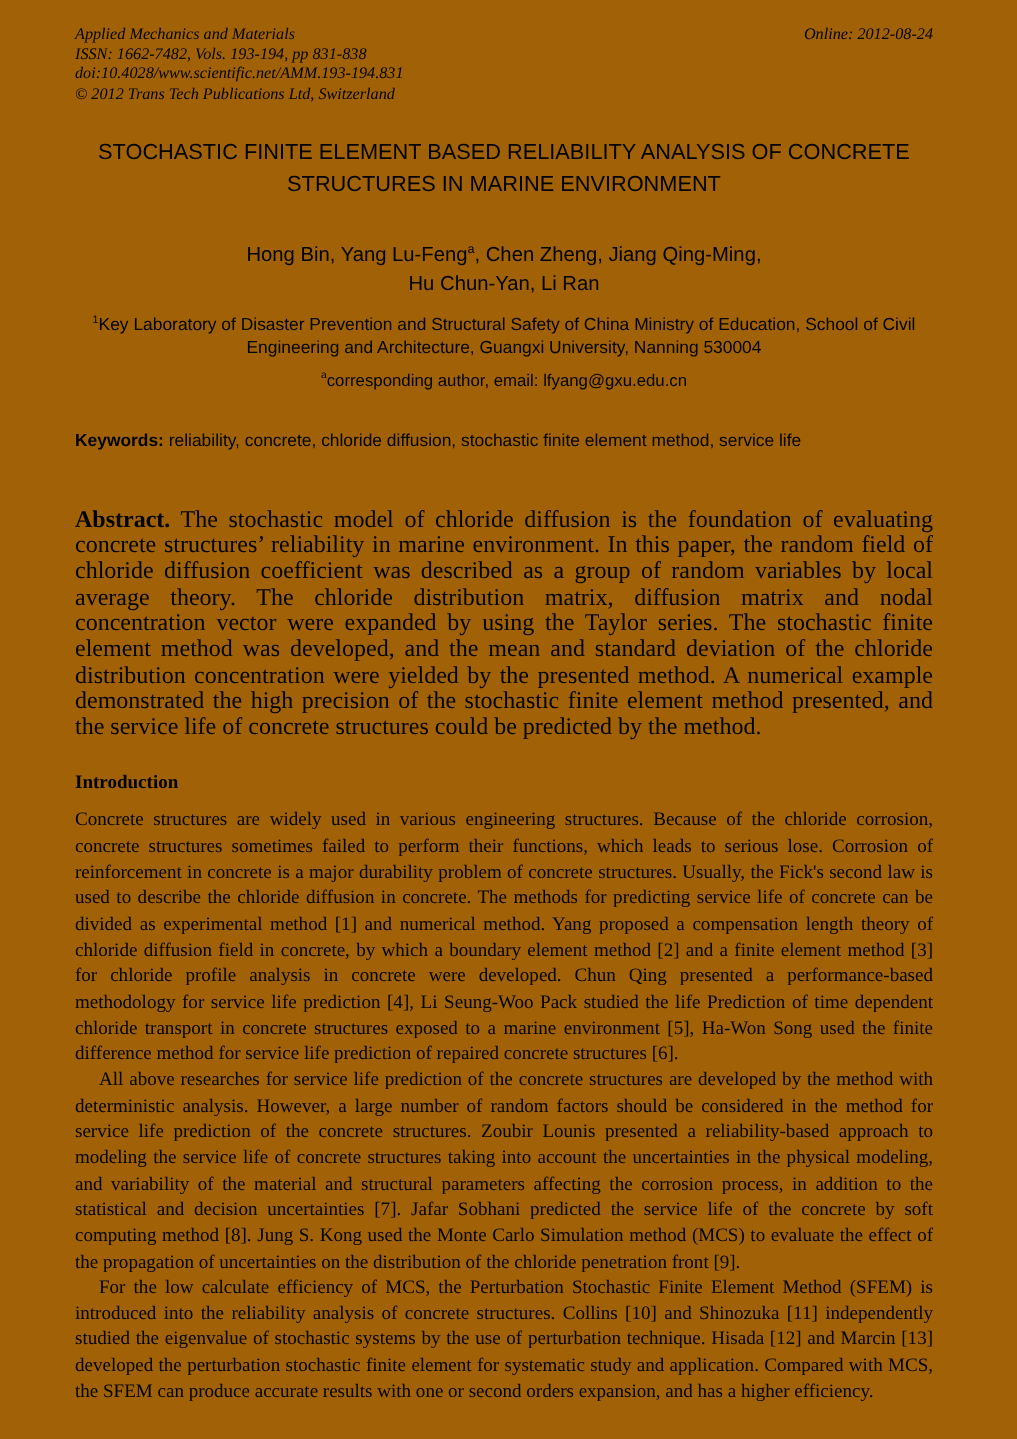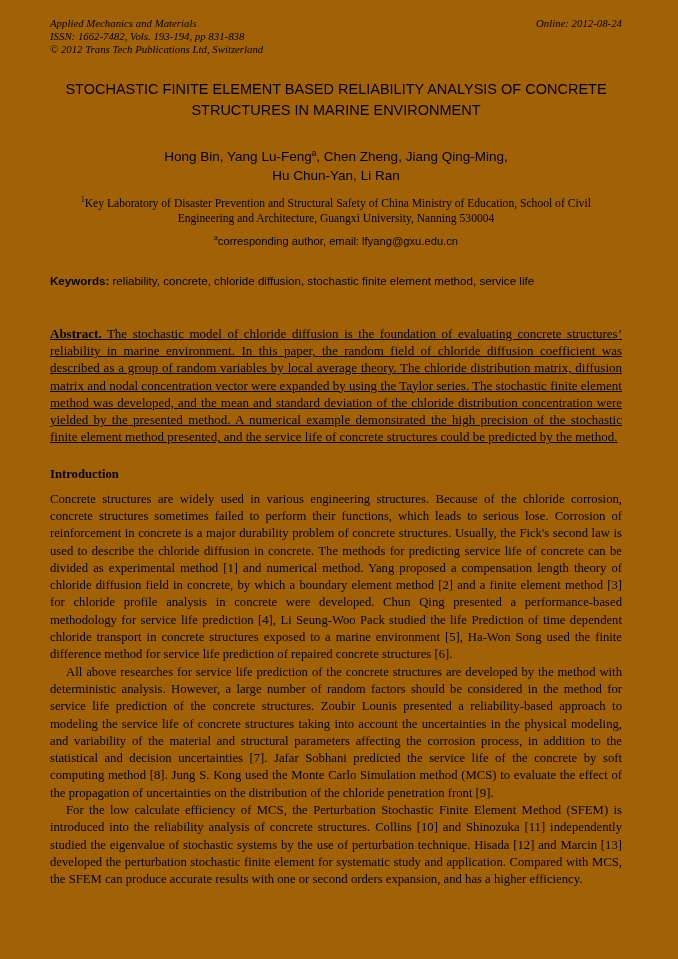--- a/index.html
+++ b/index.html
@@ -51,21 +51,21 @@
     font-size: 0.62em;
     vertical-align: super;
     line-height: 0;
   }
 
   
   .affiliation {
     margin: 11px auto 0 auto;
     max-width: 568px;
     text-align: center;
-    font-family: Liberation Serif, serif;
+    font-family: Liberation Sans, sans-serif;
     font-size: 11.6px;
     line-height: 15px;
   }
 
   
   .corresponding {
     margin-top: 8px;
     text-align: center;
     font-family: "Liberation Sans", sans-serif;
     font-size: 11.2px;
@@ -78,24 +78,23 @@
     font-family: "Liberation Sans", sans-serif;
     font-size: 11.6px;
     line-height: 15px;
   }
   .keywords .kw-label { font-weight: bold; }
 
   
   .abstract {
     margin-top: 37px;
     font-family: "Liberation Serif", serif;
-    font-size: 13px;
+    font-size: 16px;
     line-height: 17.3px;
     text-align: justify;
-    text-decoration: underline;
   }
   .abstract .abs-label { font-weight: bold; }
 
   
   .section-heading {
     margin-top: 20px;
     font-family: "Liberation Serif", serif;
     font-weight: bold;
     font-size: 12.7px;
     line-height: 17px;
@@ -111,20 +110,21 @@
 </style>
 </head>
 <body>
 
 <div class="page">
 
   <div class="journal-header">
     <div class="left-block">
       <div>Applied Mechanics and Materials</div>
       <div>ISSN: 1662-7482, Vols. 193-194, pp 831-838</div>
+      <div>doi:10.4028/www.scientific.net/AMM.193-194.831</div>
       <div>© 2012 Trans Tech Publications Ltd, Switzerland</div>
     </div>
     <div class="right-block">Online: 2012-08-24</div>
   </div>
 
   <h1 class="paper-title">STOCHASTIC FINITE ELEMENT BASED RELIABILITY ANALYSIS OF CONCRETE STRUCTURES IN MARINE ENVIRONMENT</h1>
 
   <div class="authors">
     <span>Hong Bin, Yang Lu-Feng</span><sup>a</sup><span>, Chen Zheng, Jiang Qing-Ming,</span><br>
     <span>Hu Chun-Yan, Li Ran</span>

